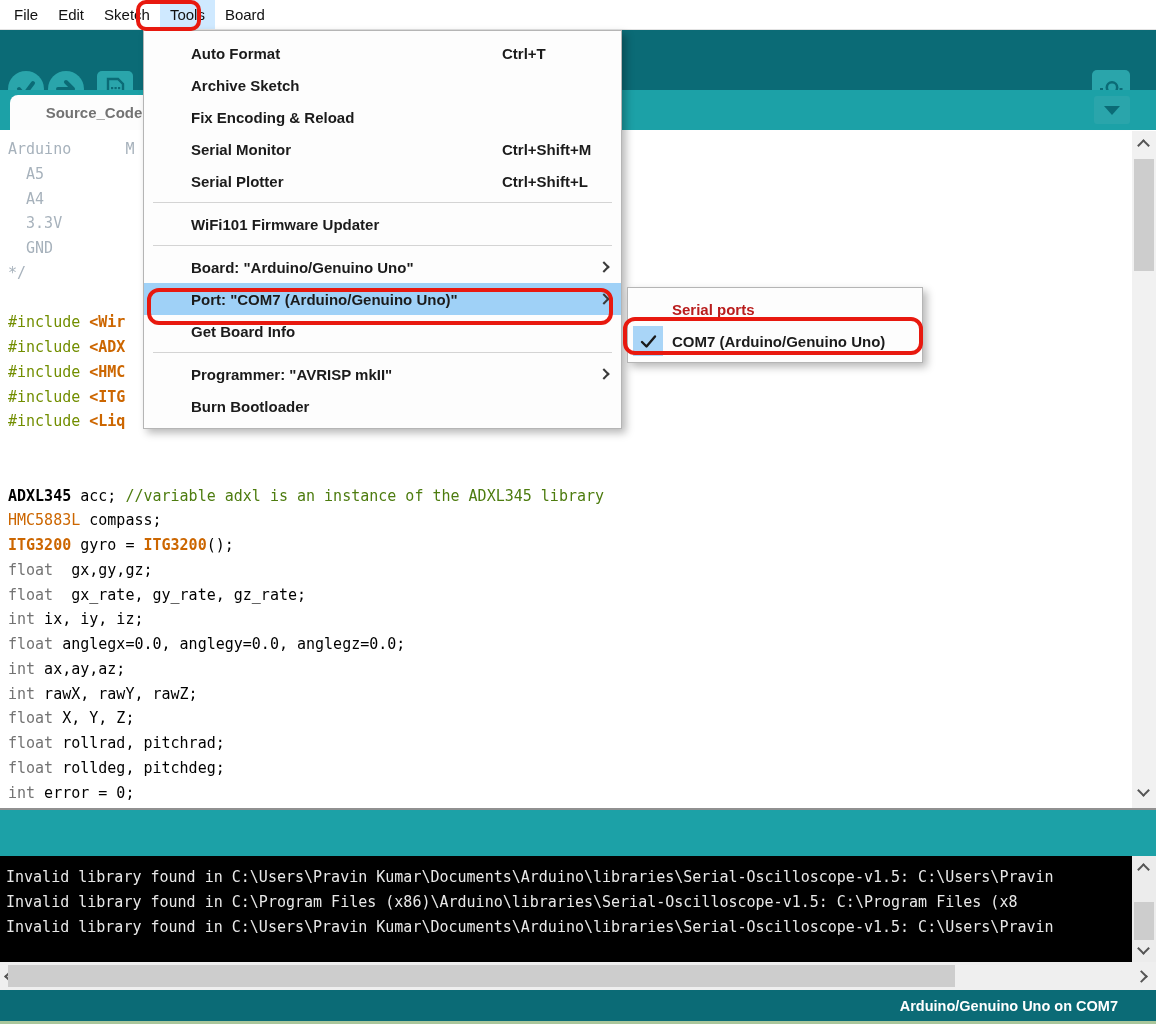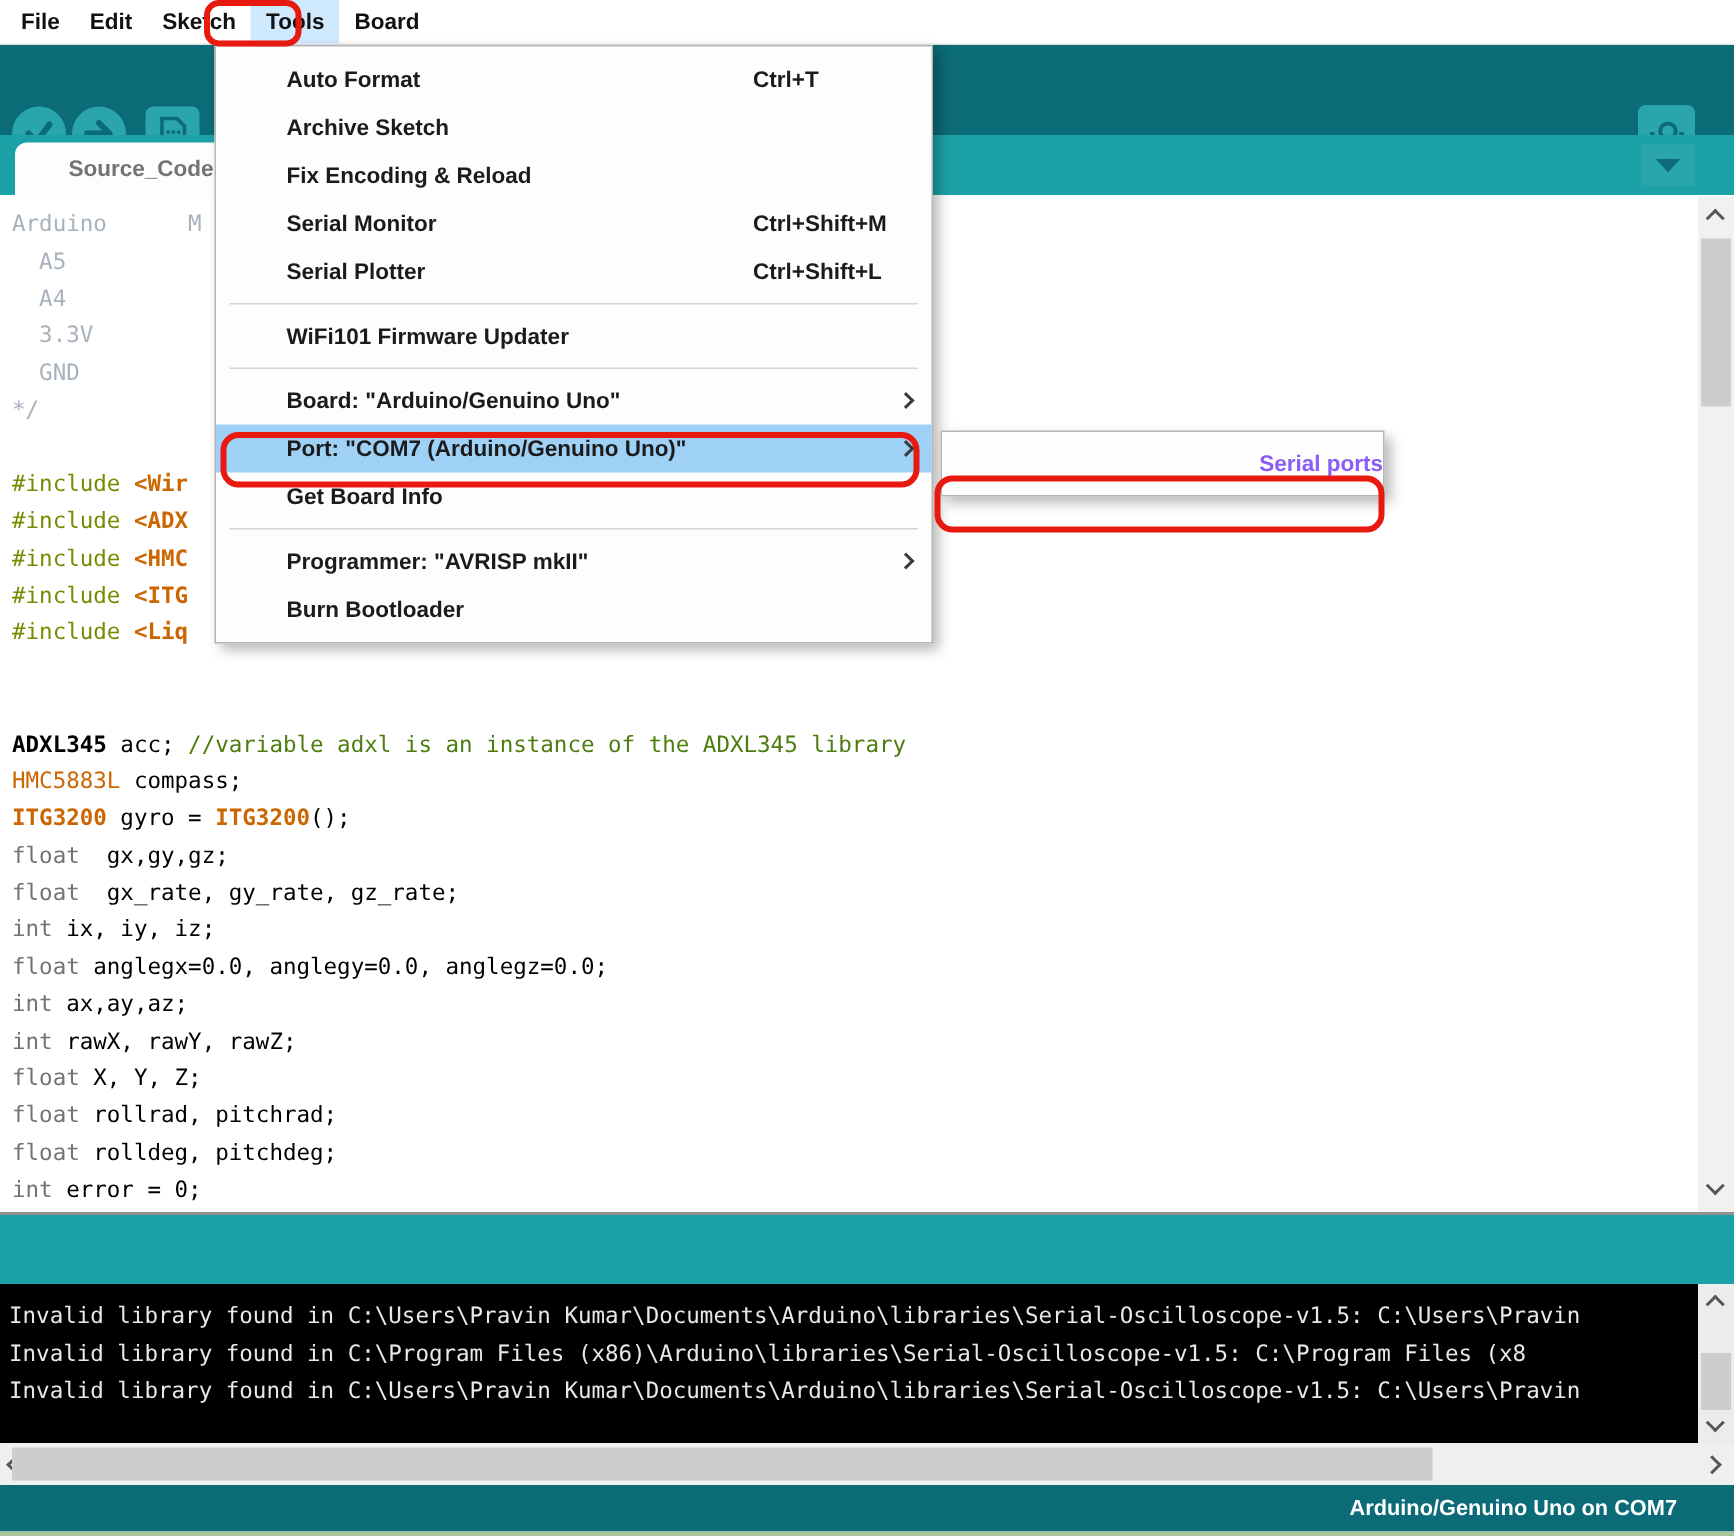--- a/index.html
+++ b/index.html
@@ -4,21 +4,21 @@
 <style>
   * { margin:0; padding:0; box-sizing:border-box; }
   html,body { width:1156px; height:1024px; }
   body { font-family:"Liberation Sans", sans-serif; position:relative; background:#fff; overflow:hidden; }
   #app { position:absolute; inset:0; width:1156px; height:1024px; background:#fff; }
 
   
   .menubar { position:absolute; left:0; top:0; width:100%; height:30px; background:#fff;
              border-bottom:1px solid #e3e3e3; display:flex; align-items:stretch; padding-left:4px; z-index:40; }
   .menubar-item { position:relative; display:flex; align-items:center; padding:0 10px;
-                  font-size:15px; font-weight:700; color:#111; cursor:default; }
+                  font-size:15px; font-weight:400; color:#111; cursor:default; }
   .menubar-item.highlighted { background:#cfe9ff; }
 
   
   .toolbar { position:absolute; left:0; top:30px; width:100%; height:60px; background:#0b6b76; z-index:5; }
   .tb-circle { position:absolute; top:41px; width:36px; height:36px; border-radius:50%; background:#2aa5ab;
                display:flex; align-items:center; justify-content:center; cursor:pointer; }
   .tb-square { position:absolute; top:41px; width:36px; height:36px; border-radius:5px; background:#2aa5ab;
                display:flex; align-items:center; justify-content:center; cursor:pointer; }
 
   
@@ -85,21 +85,21 @@
   .menu-item.highlighted { background:#9fd1f7; }
   .mi-shortcut { position:absolute; left:358px; }
   .mi-arrow { position:absolute; right:13px; top:12px; width:8px; height:8px;
               border-top:2px solid #3a3a3a; border-right:2px solid #3a3a3a; transform:rotate(45deg); }
   .separator { height:1px; background:#d4d4d4; margin:5px 9px; }
 
   
   .submenu { position:absolute; left:627px; top:287px; width:296px; background:#fdfdfd;
              border:1px solid #b5b5b5; box-shadow:4px 4px 8px rgba(0,0,0,.28); z-index:55; padding:5px 0; }
   .submenu .menu-item { padding-left:44px; }
-  .submenu .menu-item.disabled { color:#8b5cf6; cursor:default;justify-content:flex-end; }
+  .submenu .menu-item.disabled { color:#b91c1c; cursor:default; }
   .check-box { position:absolute; left:5px; top:1px; width:30px; height:30px; background:#a9d5f7;
                display:flex; align-items:center; justify-content:center; }
 
   
   .ann { position:absolute; border:4px solid #e8190f; border-radius:10px; pointer-events:none; z-index:60; }
   .ann-tools { left:136px; top:0px; width:65px; height:31px; }
   .ann-port  { left:147px; top:288px; width:466px; height:37px; border-radius:12px; }
   .ann-com7  { left:623px; top:317px; width:300px; height:38px; border-radius:12px; }
 
   svg { display:block; }
@@ -246,19 +246,27 @@
       </div>
       <div class="menu-item">
         <span>Burn Bootloader</span>
       </div>
     </div>
 
   <div class="submenu">
     <div class="menu-item disabled">
       <span>Serial ports</span>
     </div>
+  <div class="menu-item">
+        <span class="check-box">
+          <svg width="17" height="15" viewBox="0 0 17 15">
+            <path d="M2 8 L6.5 12.5 L15 2.5" stroke="#1a1a1a" stroke-width="2.4" fill="none" stroke-linecap="round" stroke-linejoin="round"></path>
+          </svg>
+        </span>
+        <span>COM7 (Arduino/Genuino Uno)</span>
+      </div>
     </div>
 
   <div class="ann ann-tools"></div>
   <div class="ann ann-port"></div>
   <div class="ann ann-com7"></div>
 
 </div>
 
 </body></html>

